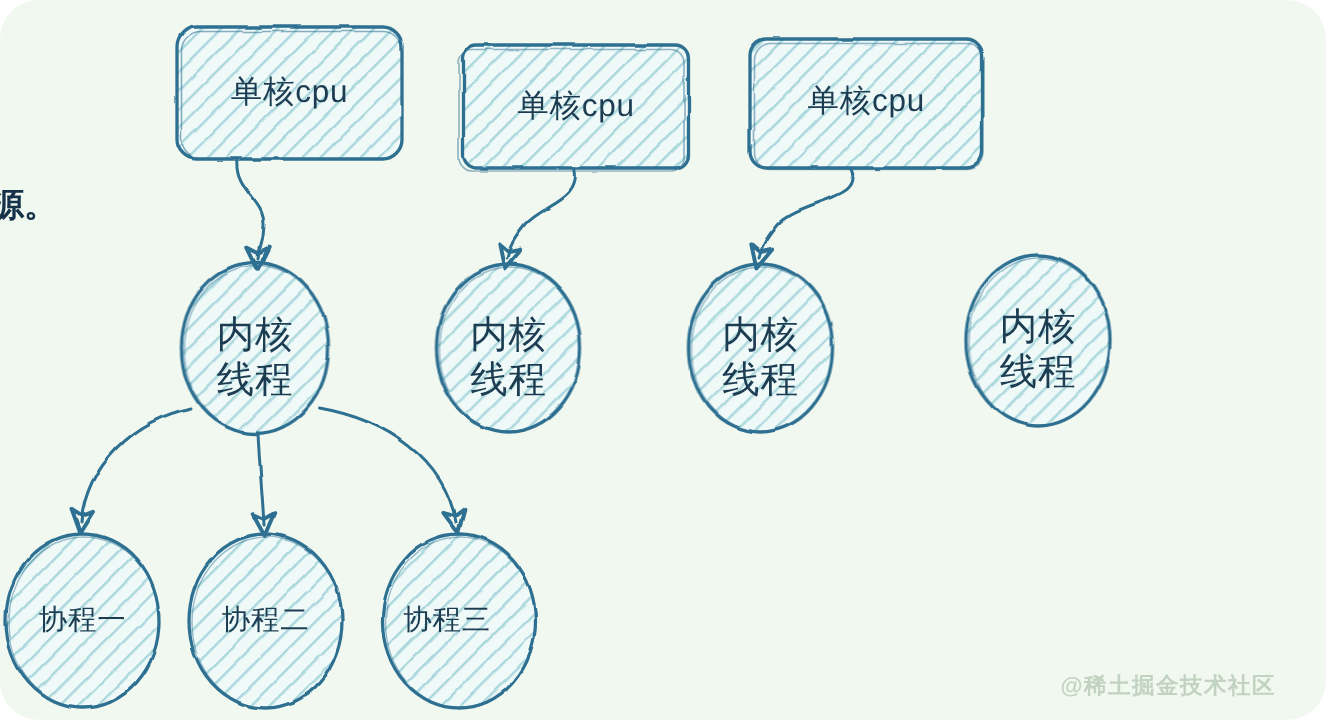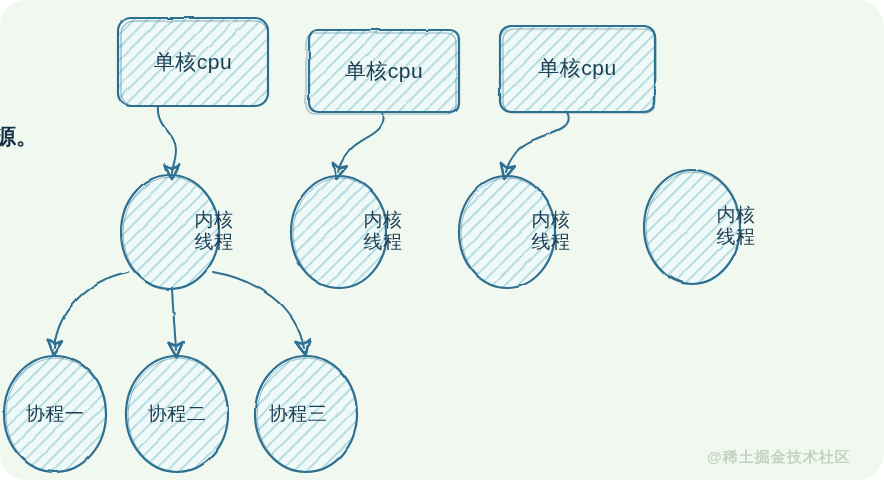--- a/index.html
+++ b/index.html
@@ -29,22 +29,21 @@
     text-align: center;
     line-height: 1.18;
     white-space: pre-line;
     pointer-events: none;
     letter-spacing: 0.5px;
   }
   .cpu-label {
     font-size: 21px;
   }
   .kthread-label {
-    font-size: 19px;
-    margin-left: 44px;
+    font-size: 25px;
   }
   .coroutine-label {
     font-size: 19px;
   }
   .side-text {
     position: absolute;
     color: #16324a;
     font-size: 22px;
     font-weight: bold;
     letter-spacing: 0px;

